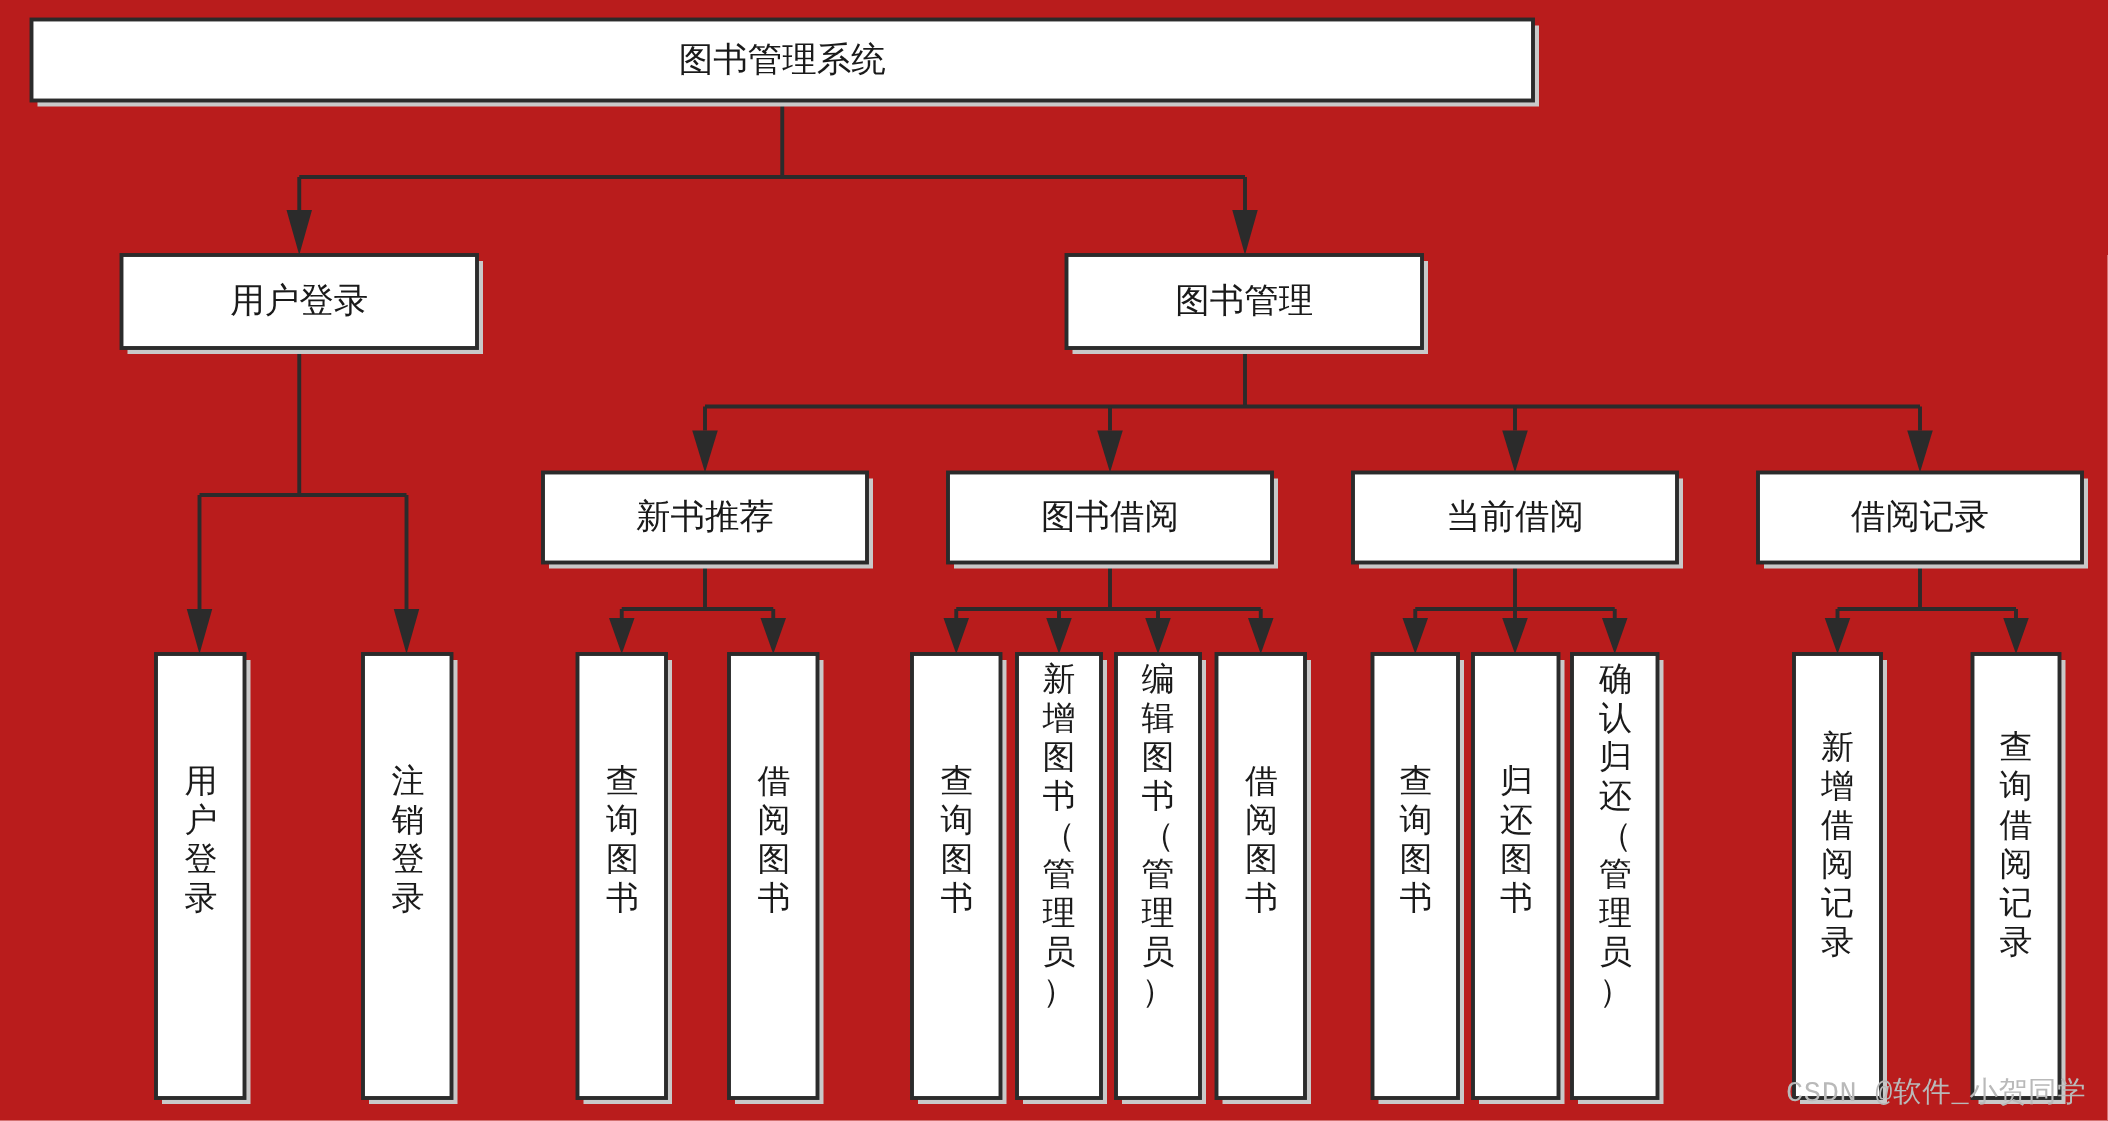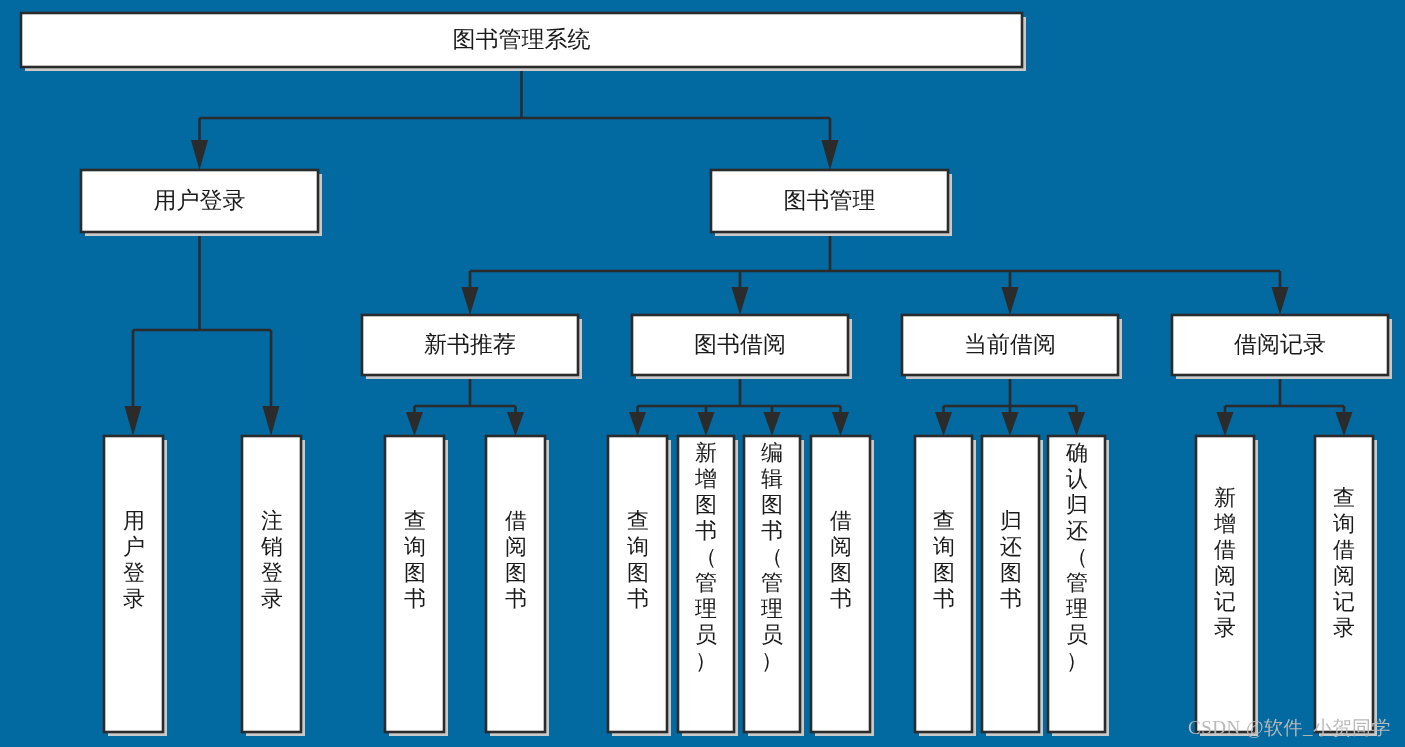--- a/index.html
+++ b/index.html
@@ -10,21 +10,21 @@
   body {
     width: 1405px;
     height: 747px;
     overflow: hidden;
     font-family: "Liberation Sans", "DejaVu Sans", sans-serif;
   }
   #diagram-root {
     position: relative;
     width: 1405px;
     height: 747px;
-    background: #0369a1;
+    background: #b91c1c;
   }
   svg#flowchart {
     position: absolute;
     left: 0;
     top: 0;
     width: 1405px;
     height: 747px;
   }
   .node-box {
     fill: #ffffff;
@@ -57,21 +57,21 @@
     font-family: "Liberation Sans", "DejaVu Sans", sans-serif;
     font-size: 22px;
     fill: #1a1a1a;
     text-anchor: middle;
     white-space: pre;
   }
   .watermark {
     position: absolute;
     right: 14px;
     bottom: 6px;
-    font-family: Liberation Serif, serif;
+    font-family: Liberation Mono, monospace;
     font-size: 19px;
     color: #b9b9b9;
     letter-spacing: 0.5px;
     user-select: none;
     pointer-events: none;
   }
 </style>
 </head>
 <body>
 

